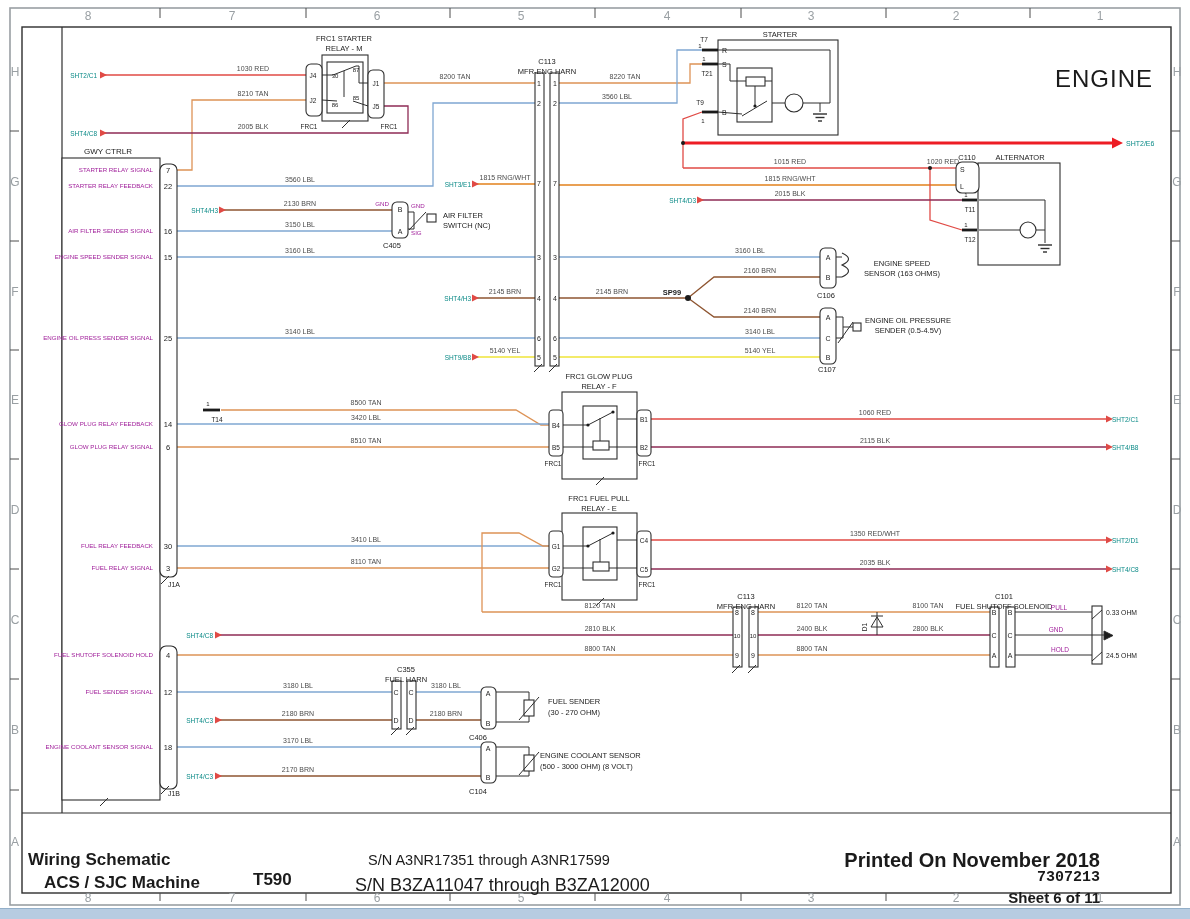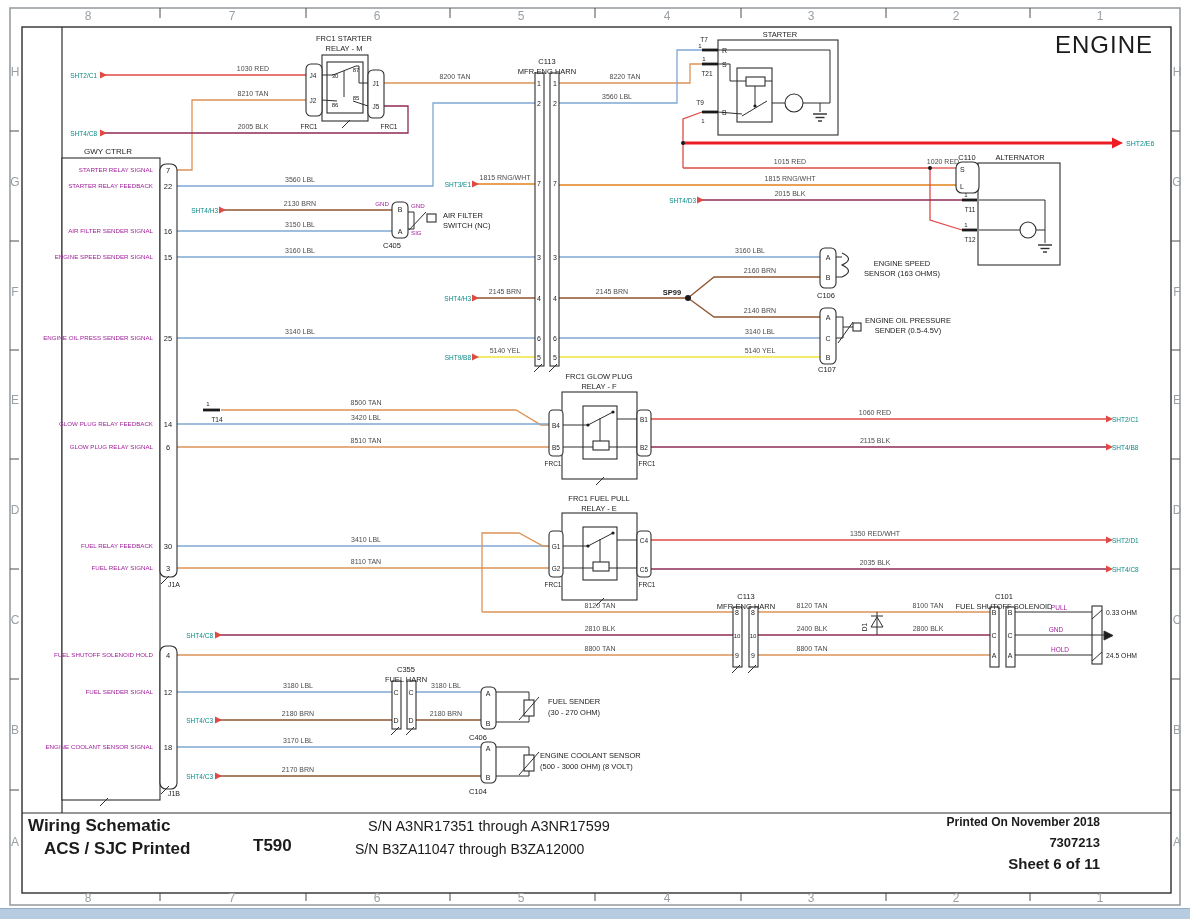--- a/index.html
+++ b/index.html
@@ -1,27 +1,27 @@
 <!DOCTYPE html>
 <html><head>
 <meta charset="utf-8">
 <style>
   html,body{margin:0;padding:0;background:#fff;}
   #sheet{position:relative;width:1190px;height:919px;background:#fff;overflow:hidden;
          font-family:"Liberation Sans",sans-serif;}
   #schematic{position:absolute;left:0;top:0;}
-  .ov{position:absolute;color:#1b1b1b;white-space:nowrap;font-family:"Liberation Sans",sans-serif;}
+  .ov{position:absolute;color:#1b1b1b;white-space:nowrap;font-family:"Liberation Sans",sans-serif;margin-top:34px;}
   #engine-title{left:1030px;top:31px;width:148px;text-align:center;font-size:24px;letter-spacing:1px;}
   #tb1{left:28px;top:816px;font-size:17px;font-weight:bold;}
   #tb2{left:44px;top:839px;font-size:17px;font-weight:bold;}
   #tbm{left:253px;top:836px;font-size:17px;font-weight:bold;}
   #sn1{left:368px;top:818px;font-size:14.5px;}
-  #sn2{left:355px;top:841px;font-size:14px;}
-  #pr{right:90px;top:815px;font-size:12px;font-weight:bold;text-align:right;}
-  #pn{right:90px;top:835px;font-size:13px;font-weight:bold;text-align:left;}
+  #sn2{left:355px;top:841px;font-size:18px;}
+  #pr{right:90px;top:815px;font-size:20px;font-weight:bold;text-align:right;}
+  #pn{right:90px;top:835px;font-size:15px;font-weight:bold;text-align:left;font-family:Liberation Mono, monospace;}
   #sh{right:90px;top:855px;font-size:15px;font-weight:bold;text-align:right;}
   #strip{position:absolute;left:0;top:908px;width:100%;height:11px;background:#b7cce1;border-top:1px solid #93afc9;}
 </style>
 </head>
 <body>
 
 <div id="sheet">
   <svg id="schematic" width="1190" height="919" viewBox="0 0 1190 919">
       <rect x="10" y="8" width="1170" height="897" fill="none" stroke="#999fa3" stroke-width="1.6"></rect>
       <rect x="22" y="27" width="1149" height="866" fill="none" stroke="#2e2e2e" stroke-width="1.4"></rect>
@@ -491,21 +491,21 @@
       <text x="812" y="651" fill="#4c4c4c" font-size="7" text-anchor="middle" font-weight="400" font-family="&quot;Liberation Sans&quot;,sans-serif">8800 TAN</text>
       <text x="298" y="688" fill="#4c4c4c" font-size="7" text-anchor="middle" font-weight="400" font-family="&quot;Liberation Sans&quot;,sans-serif">3180 LBL</text>
       <text x="446" y="688" fill="#4c4c4c" font-size="7" text-anchor="middle" font-weight="400" font-family="&quot;Liberation Sans&quot;,sans-serif">3180 LBL</text>
       <text x="298" y="716" fill="#4c4c4c" font-size="7" text-anchor="middle" font-weight="400" font-family="&quot;Liberation Sans&quot;,sans-serif">2180 BRN</text>
       <text x="446" y="716" fill="#4c4c4c" font-size="7" text-anchor="middle" font-weight="400" font-family="&quot;Liberation Sans&quot;,sans-serif">2180 BRN</text>
       <text x="298" y="743" fill="#4c4c4c" font-size="7" text-anchor="middle" font-weight="400" font-family="&quot;Liberation Sans&quot;,sans-serif">3170 LBL</text>
       <text x="298" y="772" fill="#4c4c4c" font-size="7" text-anchor="middle" font-weight="400" font-family="&quot;Liberation Sans&quot;,sans-serif">2170 BRN</text>
     </svg>
   <div class="ov" id="engine-title">ENGINE</div>
   <div class="ov" id="tb1">Wiring Schematic</div>
-  <div class="ov" id="tb2">ACS / SJC Printed</div>
+  <div class="ov" id="tb2">ACS / SJC Machine</div>
   <div class="ov" id="tbm">T590</div>
   <div class="ov" id="sn1">S/N A3NR17351 through A3NR17599</div>
   <div class="ov" id="sn2">S/N B3ZA11047 through B3ZA12000</div>
   <div class="ov" id="pr">Printed On November 2018</div>
   <div class="ov" id="pn">7307213</div>
   <div class="ov" id="sh">Sheet 6 of 11</div>
   <div id="strip"></div>
 </div>
 
 </body></html>

